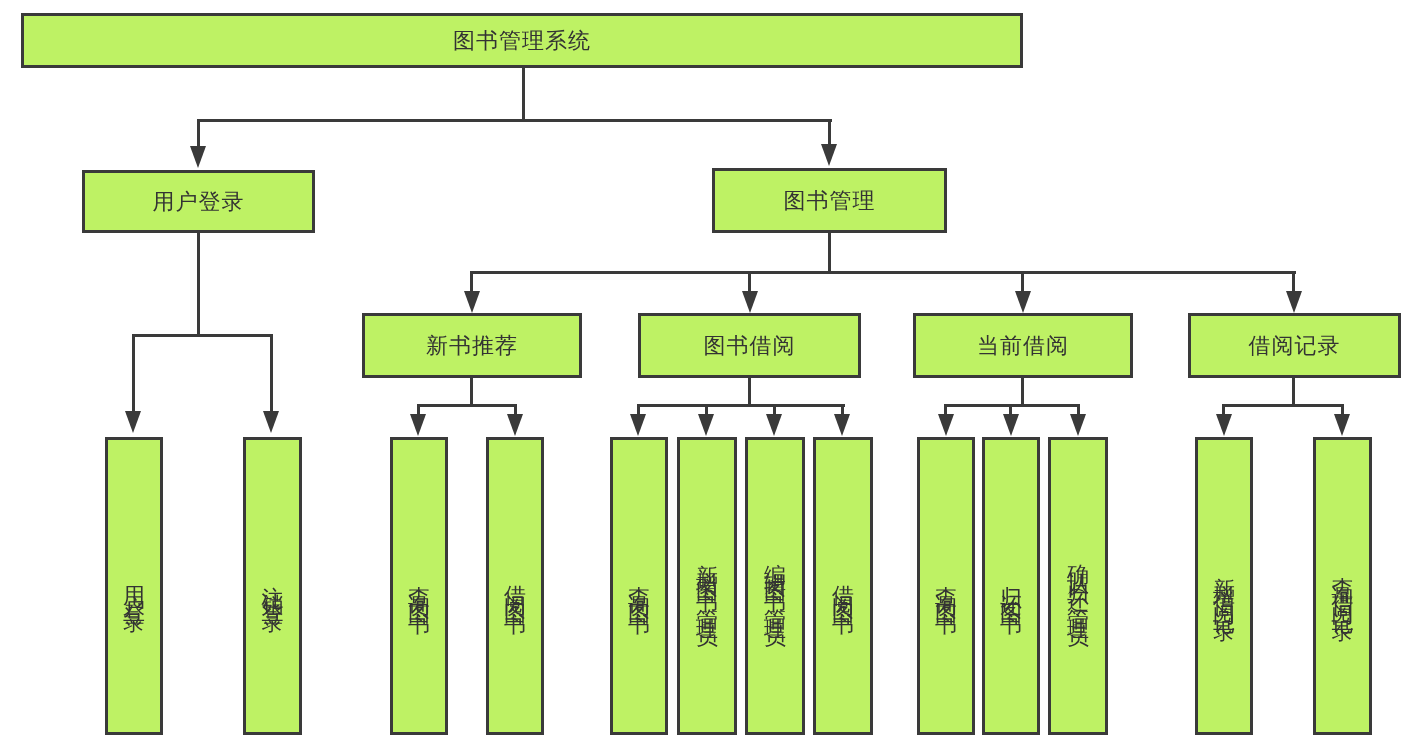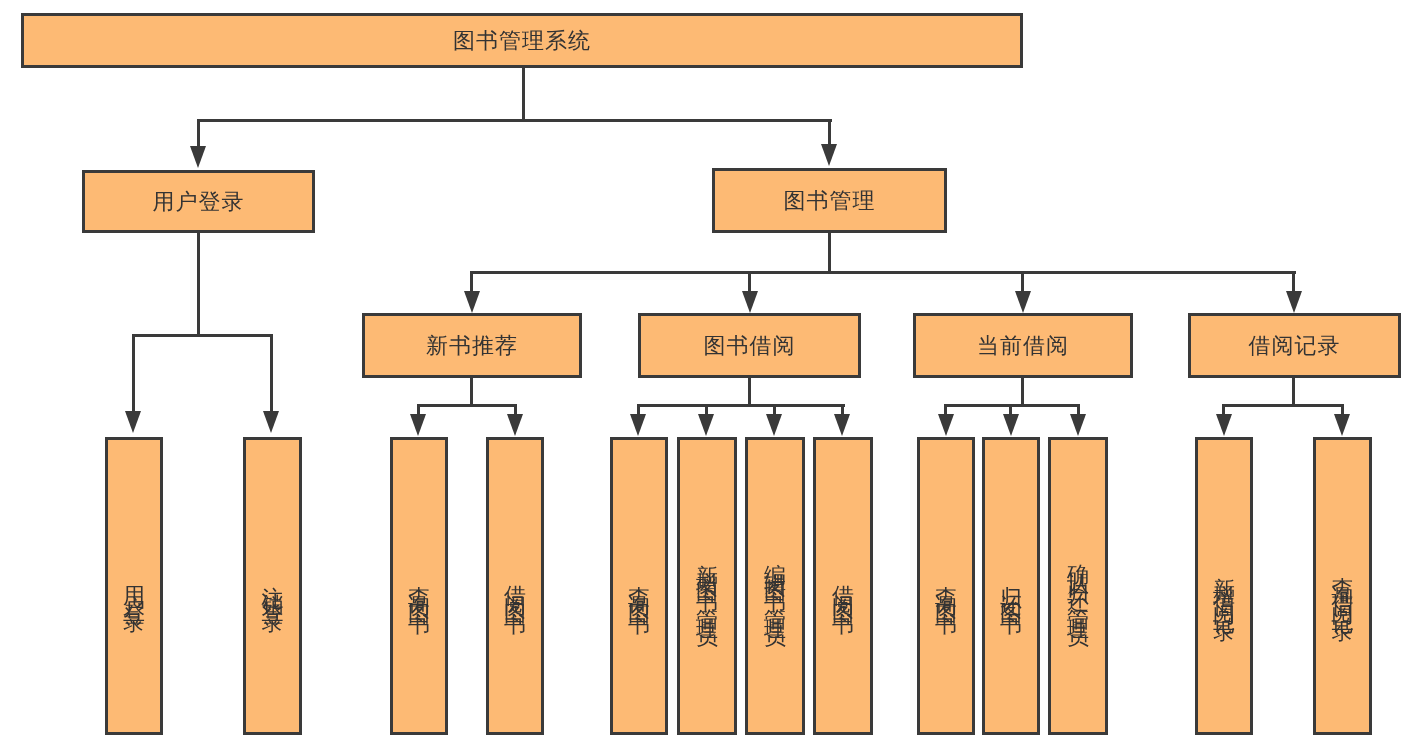--- a/index.html
+++ b/index.html
@@ -14,21 +14,21 @@
     height: 747px;
     background: #ffffff;
     overflow: hidden;
     color: #333333;
   }
   
   .box {
     position: absolute;
     box-sizing: border-box;
     border: 3px solid #3a3a3a;
-    background: #fdba74;
+    background: #bef264;
     display: flex;
     align-items: center;
     justify-content: center;
     font-size: 22px;
     color: #333333;
     letter-spacing: 1px;
     z-index: 2;
   }
   .box.vert span {
     writing-mode: vertical-rl;

